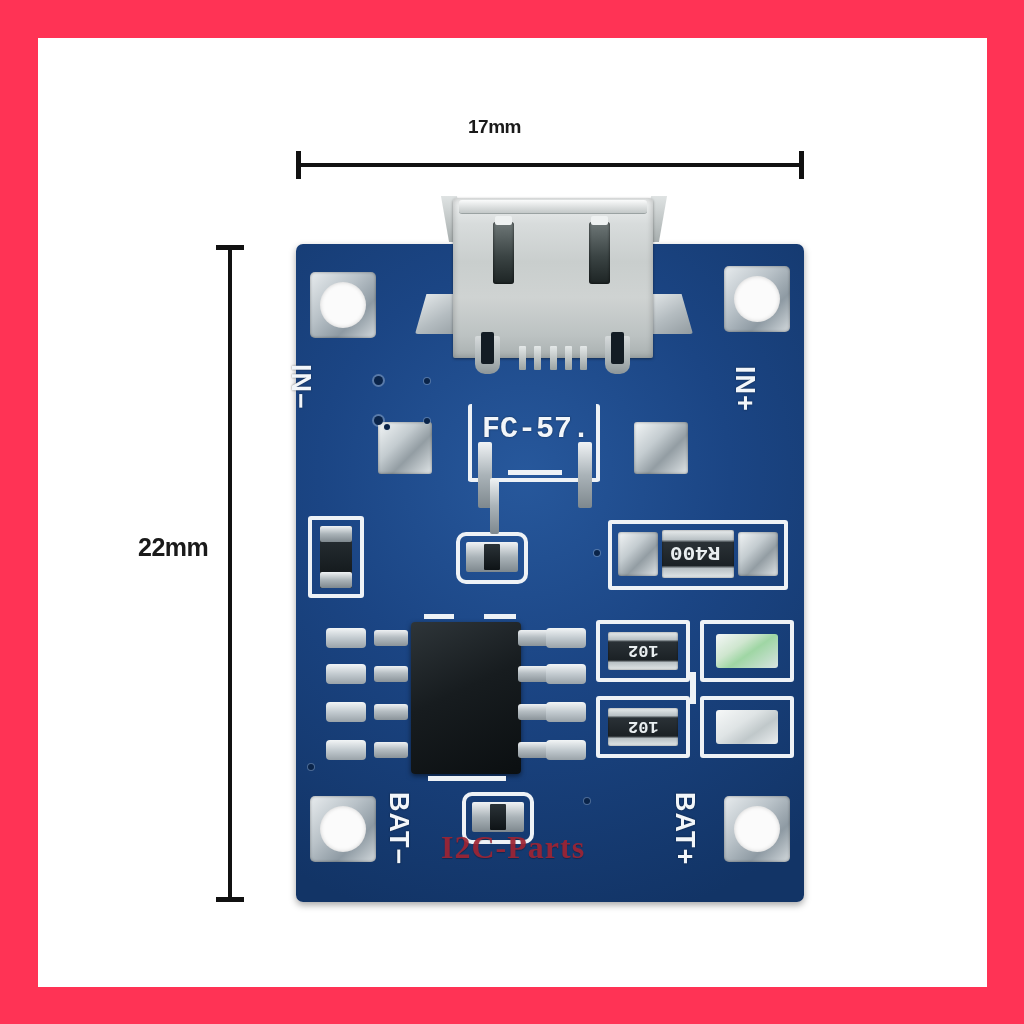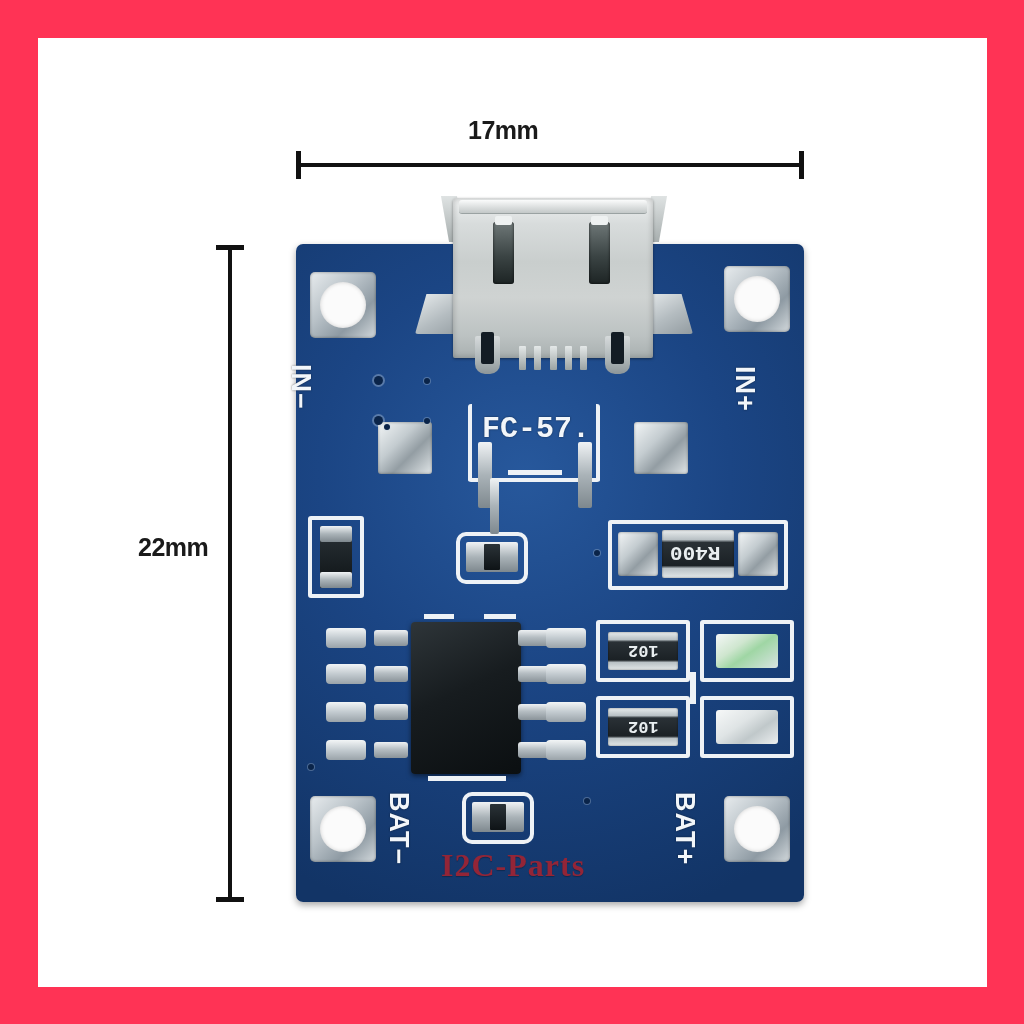--- a/index.html
+++ b/index.html
@@ -32,21 +32,21 @@
   
   .dim-label {
     position: absolute;
     color: #1a1a1a;
     font-weight: bold;
     font-family: "Liberation Sans", sans-serif;
     white-space: nowrap;
   }
   #dim-top-label {
     left: 430px; top: 78px;
-    font-size: 25px;
+    font-size: 19px;
     letter-spacing: -0.5px;
   }
   #dim-left-label {
     left: 100px; top: 495px;
     font-size: 25px;
     letter-spacing: -0.5px;
   }
 
   
   #dim-top {
@@ -342,21 +342,21 @@
     position: absolute;
     color: #e9eef0;
     font-family: "Liberation Mono", monospace;
     font-weight: bold;
     white-space: nowrap;
   }
 
   
   #watermark {
     position: absolute;
-    left: 145px; top: 603px;
+    left: 145px; top: 585px;
     color: #9e2433;
     font-family: "Liberation Serif", serif;
     font-weight: bold;
     font-size: 32px;
     letter-spacing: 1px;
     opacity: 0.92;
     white-space: nowrap;
     text-shadow: 0 1px 1px rgba(0,0,0,0.3);
   }
 </style>

